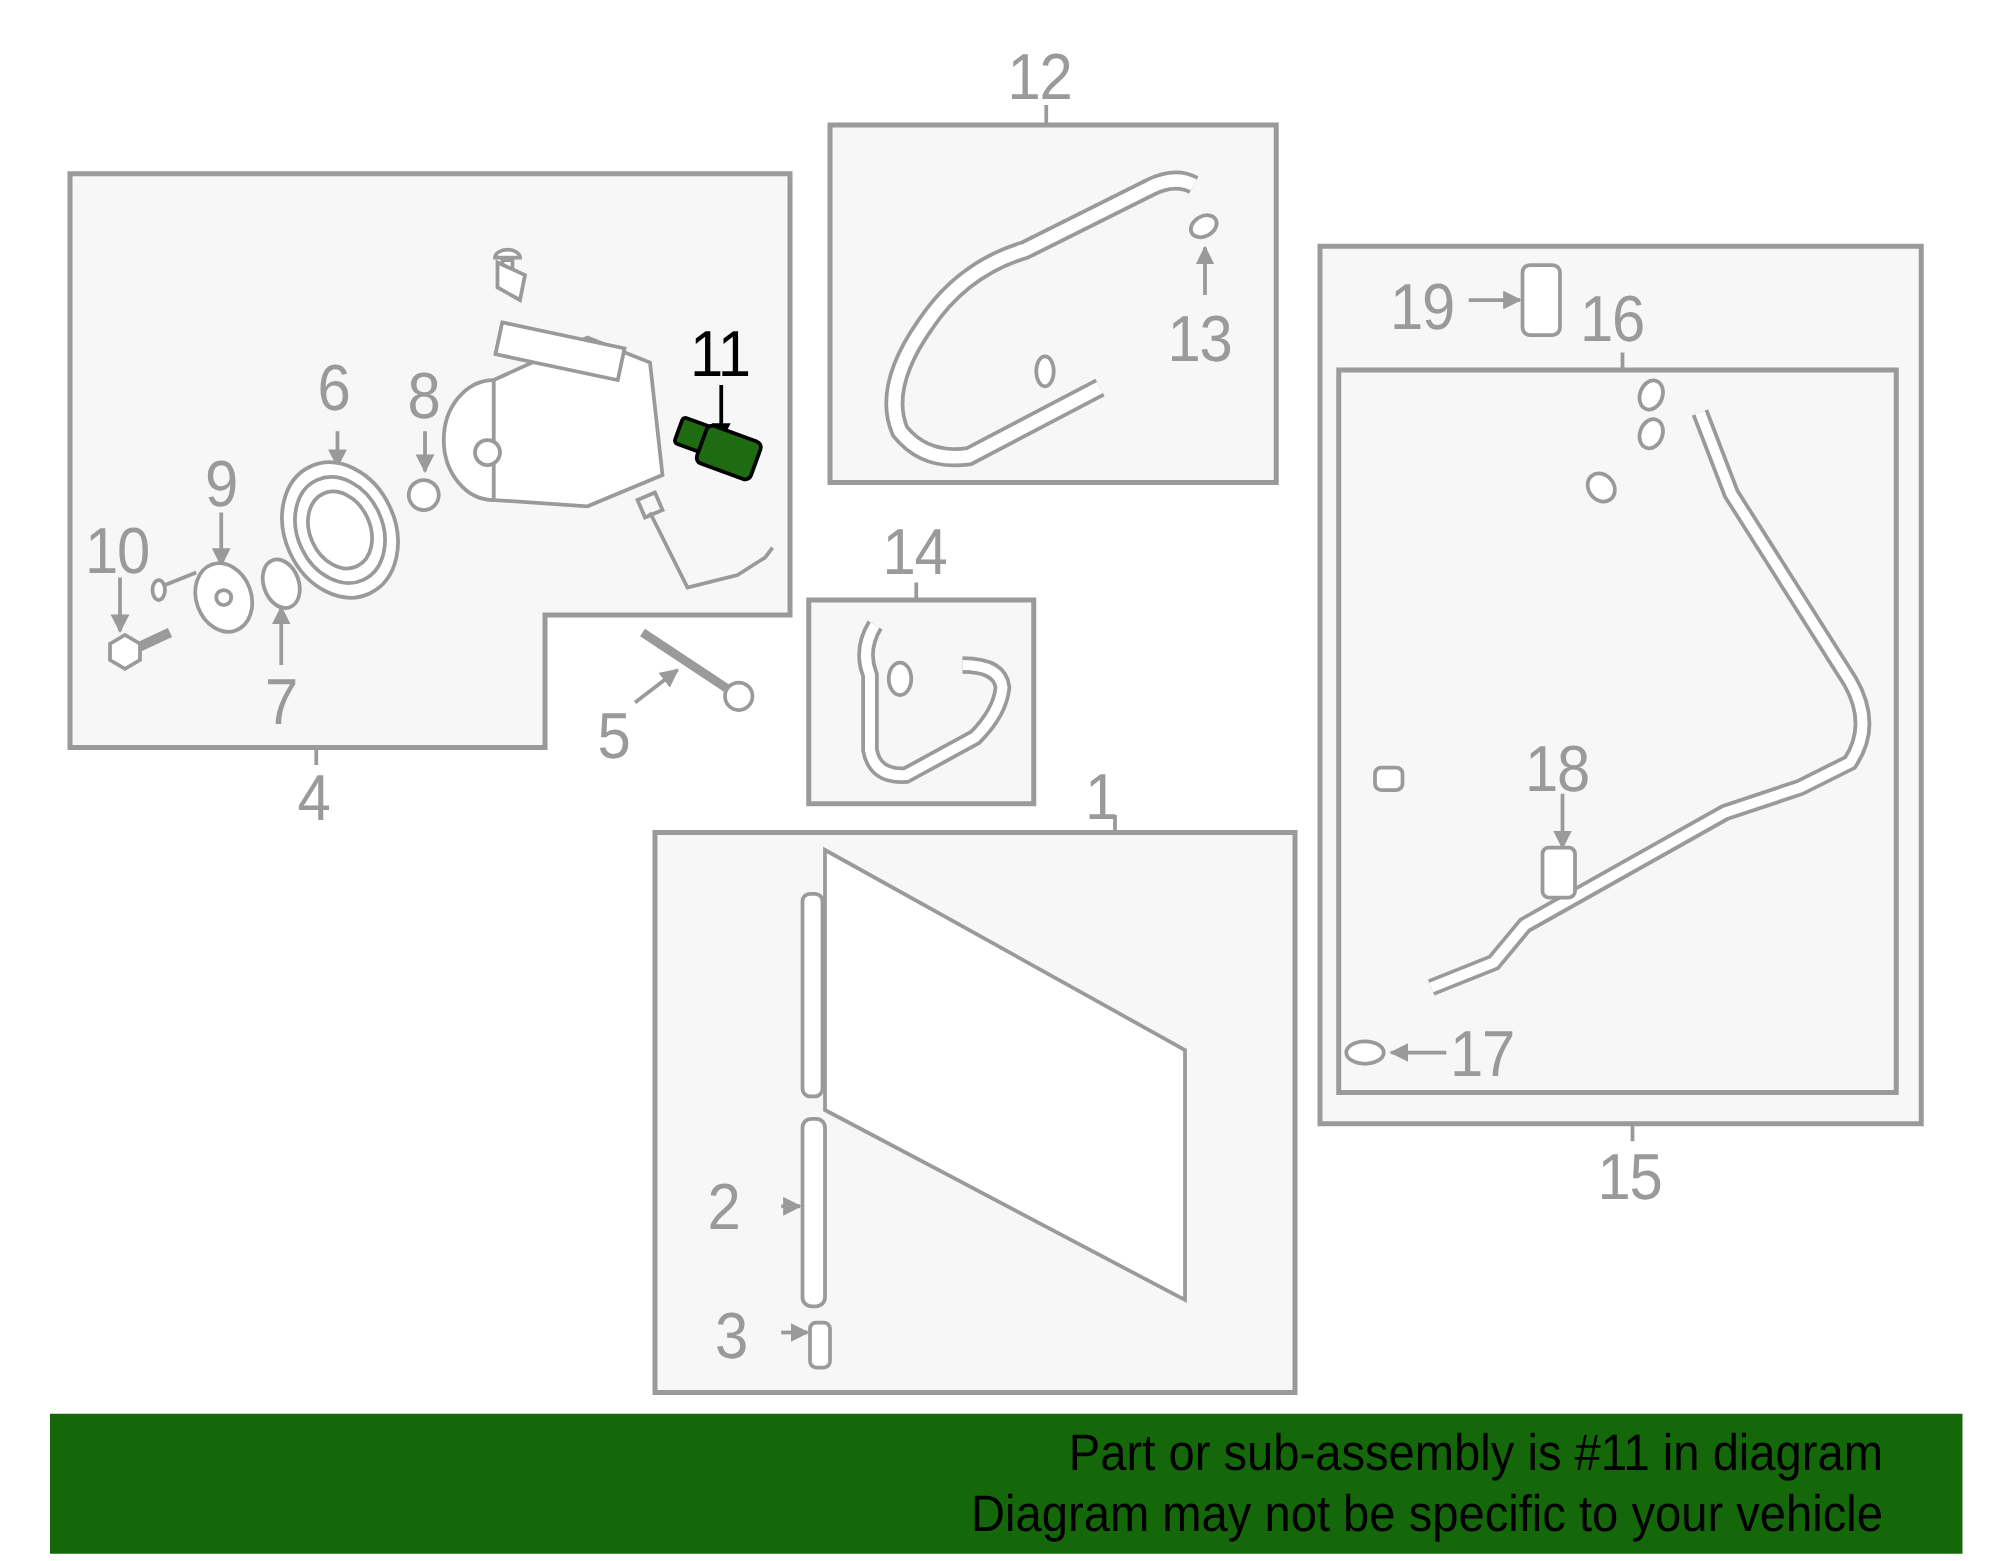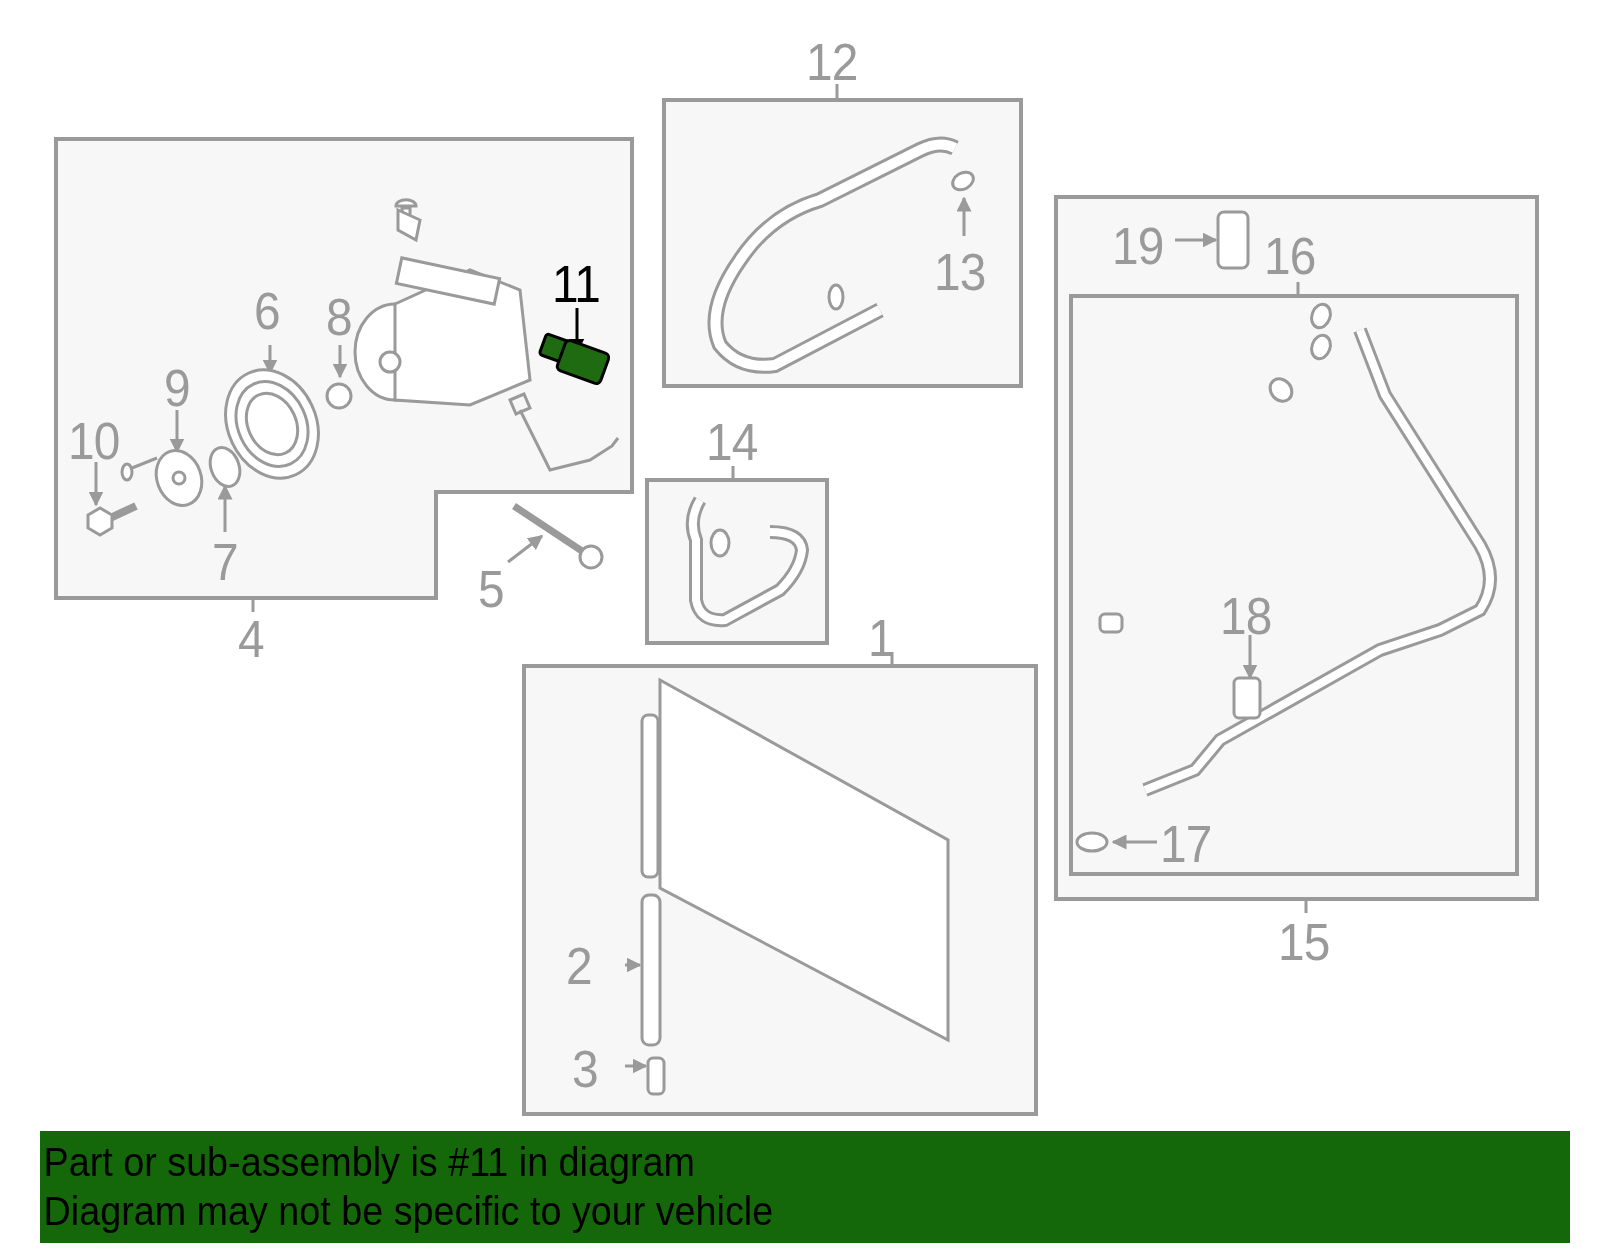--- a/index.html
+++ b/index.html
@@ -4,21 +4,21 @@
 <style>
   html, body { margin: 0; padding: 0; background: #ffffff; }
   body { width: 1600px; height: 1249px; position: relative; overflow: hidden;
          font-family: "Liberation Sans", sans-serif; }
   #diagram { position: absolute; left: 0; top: 0; width: 1600px; height: 1249px; }
   .callout { position: absolute; font-family: "Liberation Sans", sans-serif;
              font-size: 52px; line-height: 1; color: #9a9a9a; letter-spacing: -1px;
              transform: scaleX(0.92); transform-origin: left top; }
   .callout.active { color: #000000; }
   #banner { position: absolute; left: 40px; top: 1131px; width: 1530px; height: 112px;
-            background: #15680a; text-align: left; }
+            background: #15680a; text-align: right; }
   #banner .line { display: block; font-family: "Liberation Sans", sans-serif;
                   font-size: 41px; line-height: 49px; color: #000; margin-left: -60px;
                   transform: scaleX(0.92); }
   #banner .l1 { padding-top: 7px; }
 </style>
 </head>
 <body>
 
 <svg id="diagram" viewBox="0 0 1600 1249" xmlns="http://www.w3.org/2000/svg">
   <defs>

